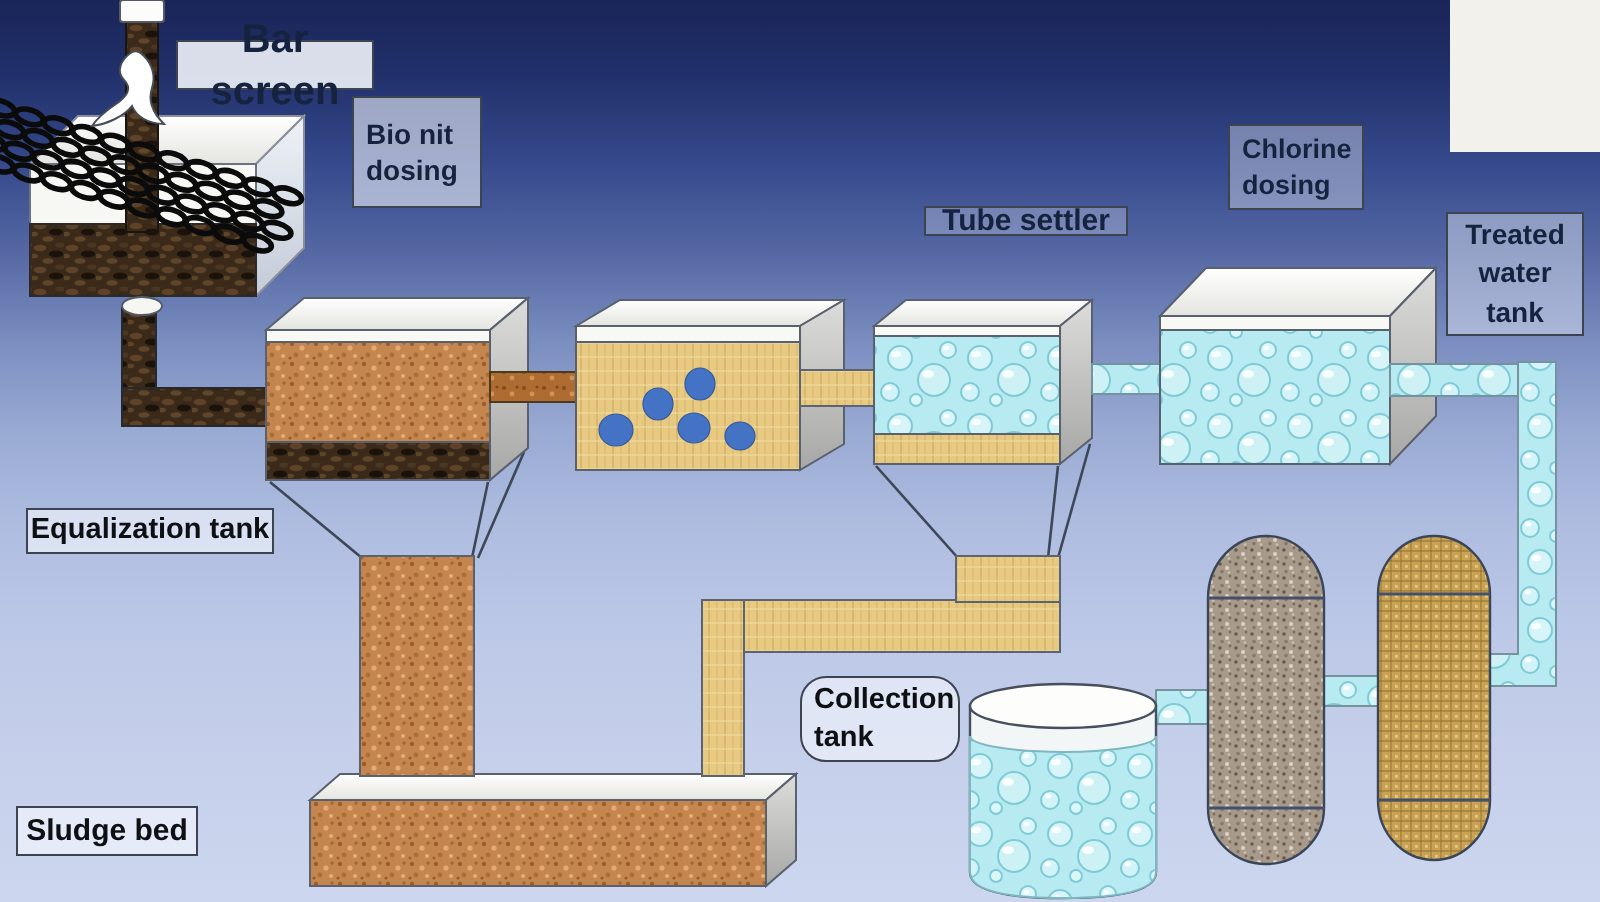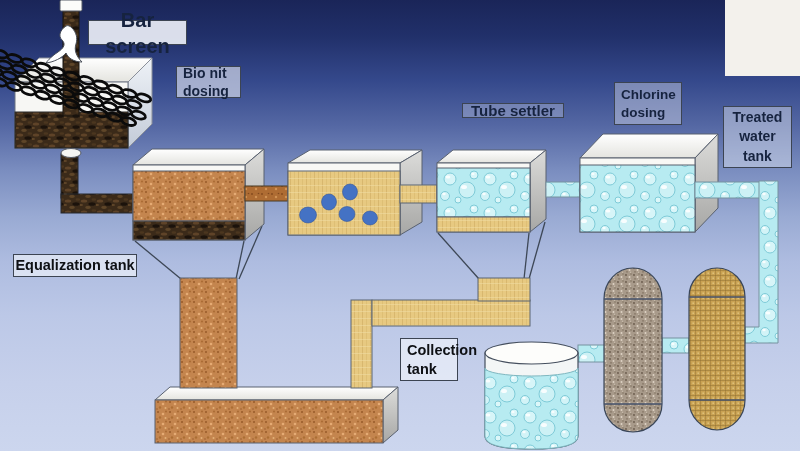--- a/index.html
+++ b/index.html
@@ -4,28 +4,28 @@
 <style>
   html,body{margin:0;padding:0;background:#222;font-family:"Liberation Sans",sans-serif;}
   #canvas{position:relative;width:800px;height:451px;overflow:hidden;
     background:linear-gradient(180deg,#1a2558 0%,#21306a 8%,#35498c 18%,#5568a4 28%,#7b8ec0 38%,#99aad3 48%,#aebce0 58%,#bcc8e7 70%,#c6d0eb 85%,#ccd6ee 100%);}
   #diagram{position:absolute;left:0;top:0;}
   .lbl{position:absolute;border:1px solid #3c4452;display:flex;align-items:center;
        font-weight:bold;color:#16233f;box-sizing:border-box;line-height:1.3;}
   .lbl.center{justify-content:center;text-align:center;}
   .lbl.black{color:#0e1014;}
   #lbl-bar{left:88px;top:20px;width:99px;height:25px;font-size:20px;background:rgba(238,242,250,.9);}
-  #lbl-bio{left:176px;top:66px;width:65px;height:32px;font-size:14px;padding:2px 6px;background:rgba(238,242,250,.6);}
+  #lbl-bio{left:176px;top:48px;width:65px;height:56px;font-size:14px;padding:2px 6px;background:rgba(238,242,250,.6);}
   #lbl-aer{left:305px;top:103px;width:121px;height:24px;font-size:15px;background:rgba(238,242,250,.33);}
   #lbl-tub{left:462px;top:103px;width:102px;height:15px;font-size:15px;background:rgba(238,242,250,.28);}
-  #lbl-chl{left:614px;top:62px;width:68px;height:43px;font-size:13.5px;padding:2px 6px;background:rgba(238,242,250,.38);margin-top:20px;}
+  #lbl-chl{left:614px;top:62px;width:68px;height:43px;font-size:13.5px;padding:2px 6px;background:rgba(238,242,250,.38);}
   #lbl-trt{left:723px;top:106px;width:69px;height:62px;font-size:14px;background:rgba(238,242,250,.42);line-height:1.4;}
   #lbl-equ{left:13px;top:254px;width:124px;height:23px;font-size:14.5px;background:rgba(244,247,252,.62);}
   #lbl-pre{left:622px;top:235px;width:137px;height:25px;font-size:15px;background:rgba(242,246,252,.5);}
-  #lbl-col{left:400px;top:338px;width:58px;height:43px;font-size:14.5px;padding:2px 6px;background:rgba(244,247,252,.6);}
+  #lbl-col{left:400px;top:338px;width:80px;height:43px;font-size:14.5px;padding:2px 6px;background:rgba(244,247,252,.6);border-radius:13px;}
   #lbl-slu{left:8px;top:403px;width:91px;height:25px;font-size:15px;background:rgba(246,248,253,.62);}
   #lbl-act{left:588px;top:429px;width:158px;height:22px;font-size:15px;background:rgba(246,248,253,.62);}
 </style>
 </head>
 <body>
 
 <div id="canvas">
 
 <svg id="diagram" width="800" height="451" viewBox="0 0 800 451">
   <defs>
@@ -256,14 +256,15 @@
   </g>
 </svg>
 
 <div class="lbl center" id="lbl-bar">Bar screen</div>
 <div class="lbl" id="lbl-bio">Bio nit dosing</div>
 <div class="lbl center" id="lbl-tub">Tube settler</div>
 <div class="lbl" id="lbl-chl">Chlorine dosing</div>
 <div class="lbl center" id="lbl-trt">Treated water tank</div>
 <div class="lbl center black" id="lbl-equ">Equalization tank</div>
 <div class="lbl black" id="lbl-col">Collection tank</div>
+<div class="lbl center black" id="lbl-slu">Sludge bed</div>
 
 </div>
 
 </body></html>

